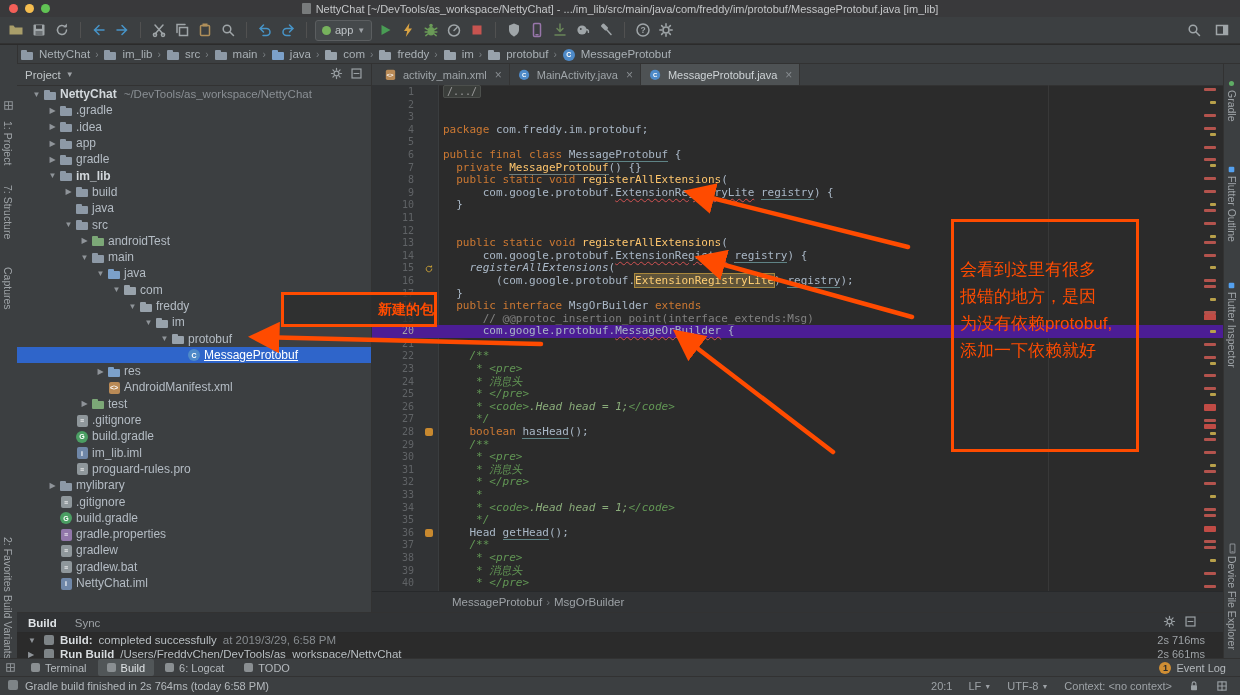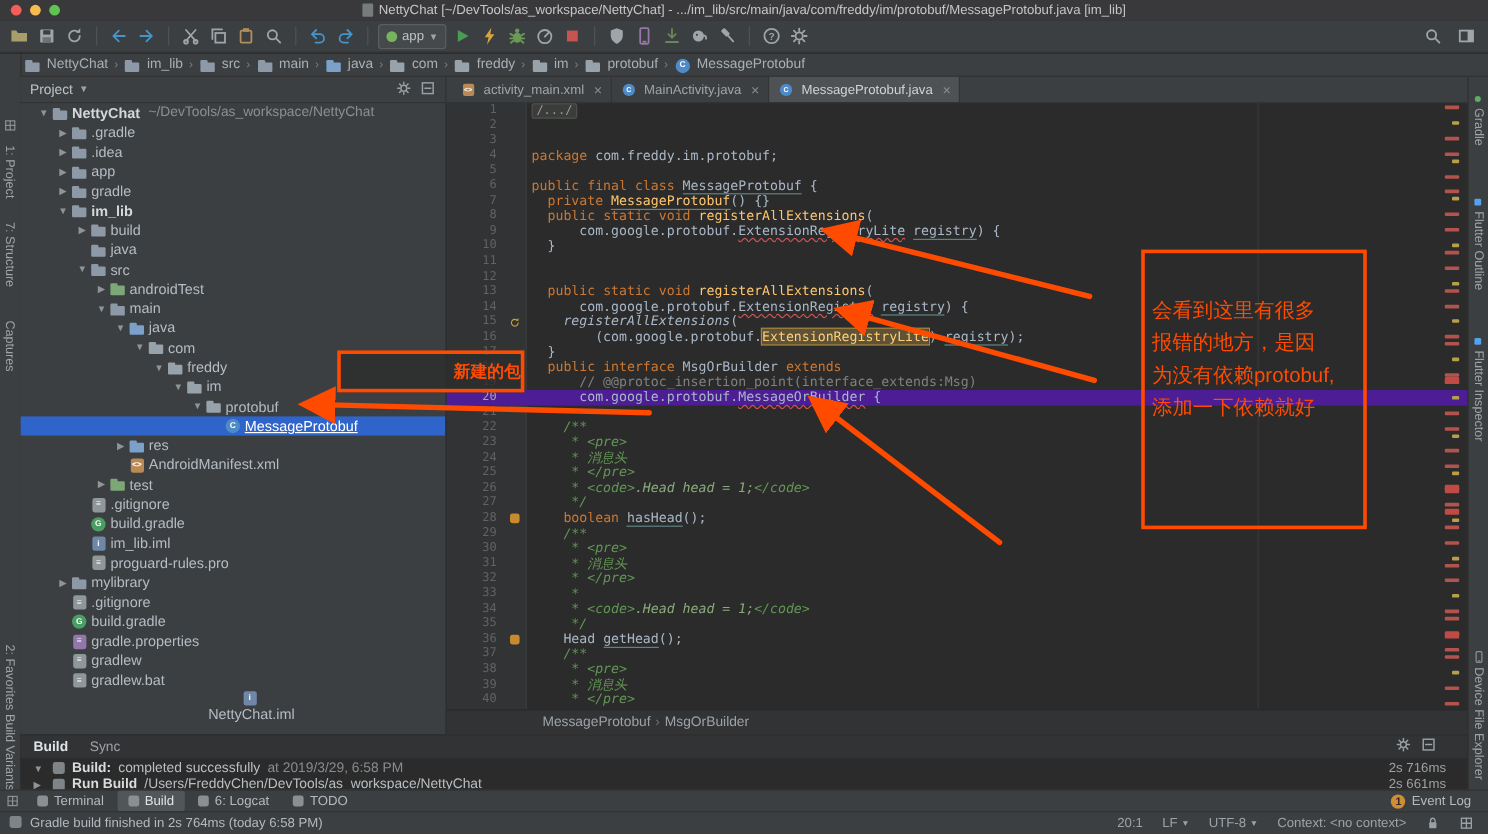--- a/index.html
+++ b/index.html
@@ -564,21 +564,21 @@
         </span>
         <span class="lbl">gradlew</span>
       </div>
       <div class="trow" style="padding-left: 29px;">
         <span class="arw"></span>
         <span class="ti s" style="color: rgb(143, 151, 155);">
           <span class="g">≡</span>
         </span>
         <span class="lbl">gradlew.bat</span>
       </div>
-      <div class="trow" style="padding-left: 29px; flex-direction: column;">
+      <div class="trow" style="padding-left: 29px;">
         <span class="arw"></span>
         <span class="ti s" style="color: rgb(111, 135, 168);">
           <span class="g">i</span>
         </span>
         <span class="lbl">NettyChat.iml</span>
       </div>
     </div>
 </div>
 
 <div id="editor">
@@ -989,18 +989,18 @@
       </marker>
     </defs>
     <line x1="908" y1="247" x2="692" y2="193" stroke="#ff4b00" stroke-width="4.5" stroke-linecap="round" marker-end="url(#ah)"></line>
     <line x1="912" y1="317" x2="703" y2="259" stroke="#ff4b00" stroke-width="4.5" stroke-linecap="round" marker-end="url(#ah)"></line>
     <line x1="833" y1="452" x2="680" y2="335" stroke="#ff4b00" stroke-width="4.5" stroke-linecap="round" marker-end="url(#ah)"></line>
     <line x1="541" y1="344" x2="257" y2="337" stroke="#ff4b00" stroke-width="4.5" stroke-linecap="round" marker-end="url(#ah)"></line>
   </svg>
 <div id="ann-pkg-box" class="annbox" style="left: 281px; top: 292px; width: 156px; height: 35px;">
   <span>新建的包</span>
 </div>
-<div id="ann-note-box" class="annbox" style="left: 951px; top: 208px; width: 188px; height: 233px;">
+<div id="ann-note-box" class="annbox" style="left: 951px; top: 219px; width: 188px; height: 233px;">
     <div>会看到这里有很多</div>
     <div>报错的地方，是因</div>
     <div>为没有依赖protobuf,</div>
     <div>添加一下依赖就好</div>
   </div>
 
 </body></html>

